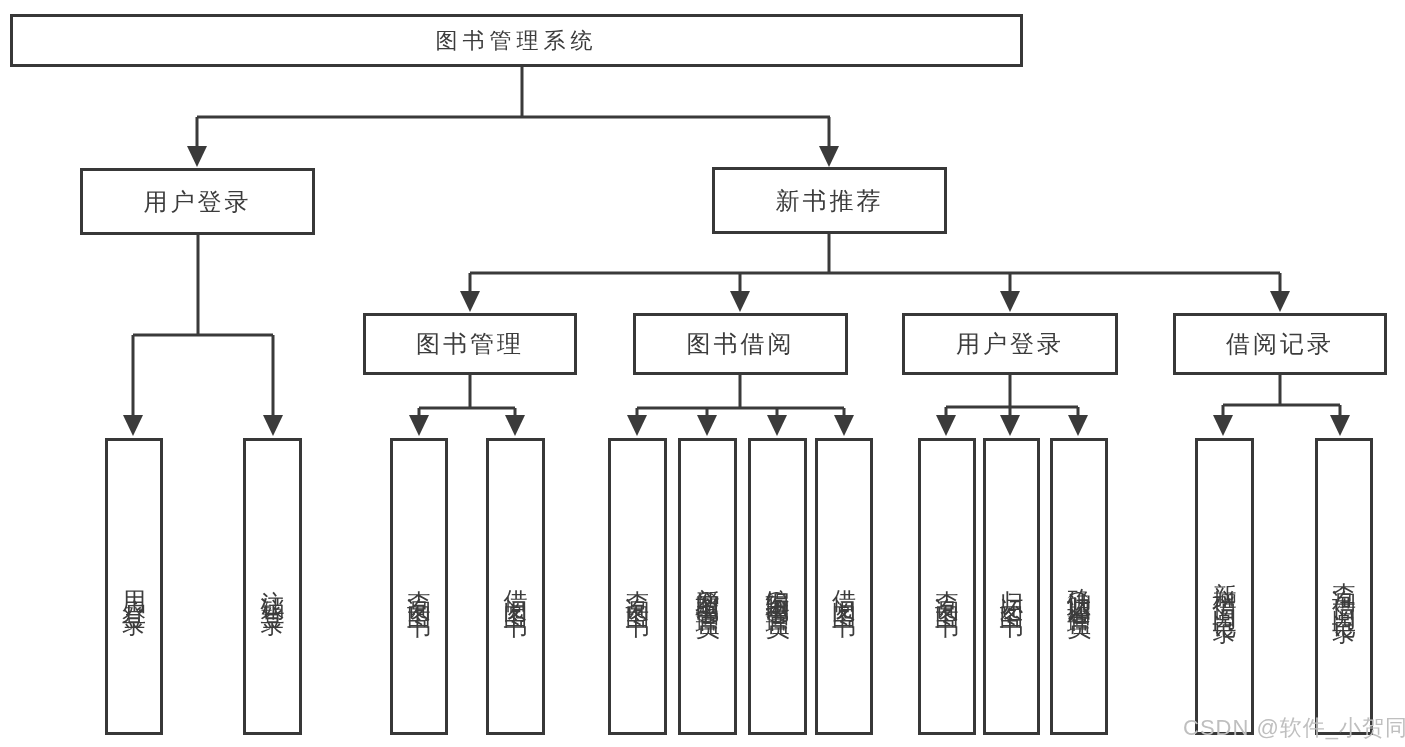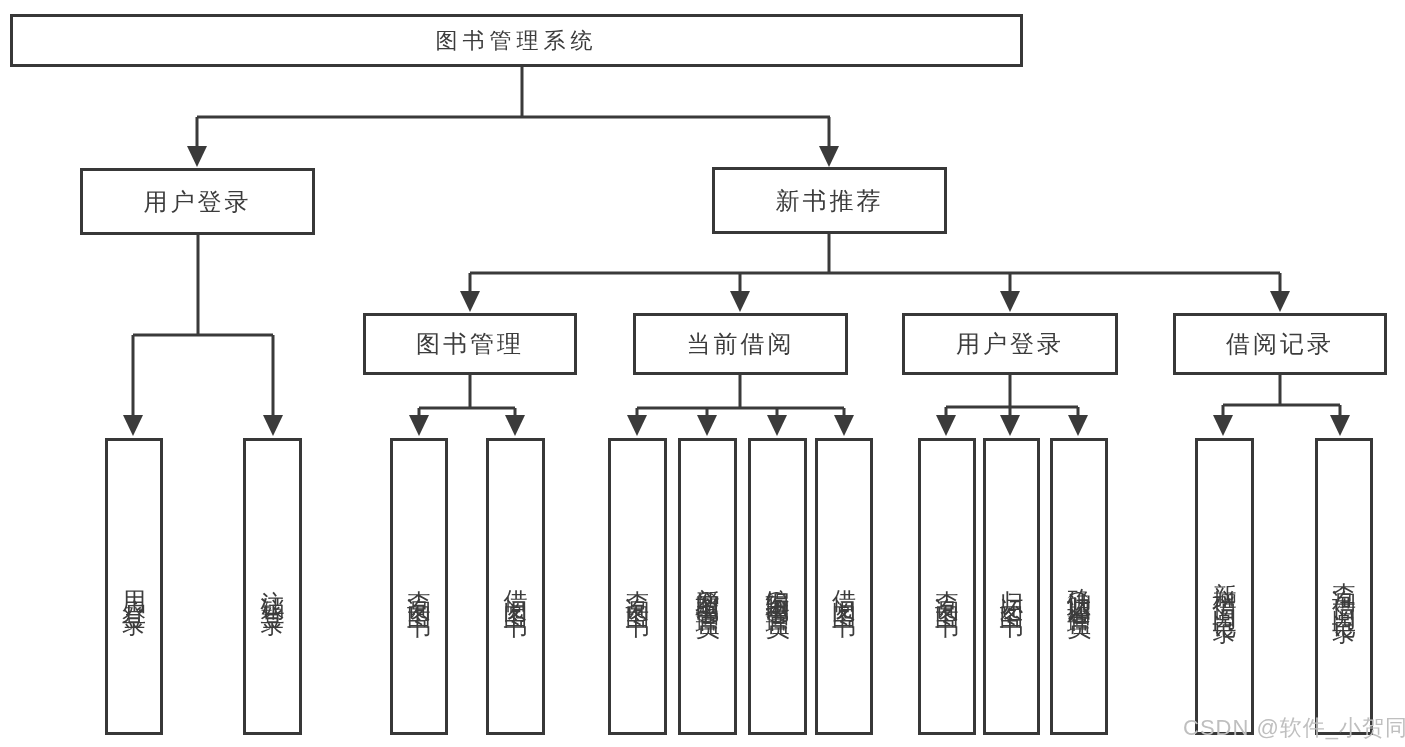--- a/index.html
+++ b/index.html
@@ -82,21 +82,21 @@
     <span>用户登录</span>
   </div>
   <div class="box h" style="left:712px;top:167px;width:235px;height:67px">
     <span>新书推荐</span>
   </div>
 
   <div class="box h" style="left:363px;top:313px;width:214px;height:62px">
     <span>图书管理</span>
   </div>
   <div class="box h" style="left:633px;top:313px;width:215px;height:62px">
-    <span>当前借阅</span>
+    <span>图书借阅</span>
   </div>
   <div class="box h" style="left:902px;top:313px;width:216px;height:62px">
     <span>用户登录</span>
   </div>
   <div class="box h" style="left:1173px;top:313px;width:214px;height:62px">
     <span>借阅记录</span>
   </div>
 
   <div class="box v" style="left:105px;top:438px;width:58px;height:297px">
     <span>用户登录</span>

